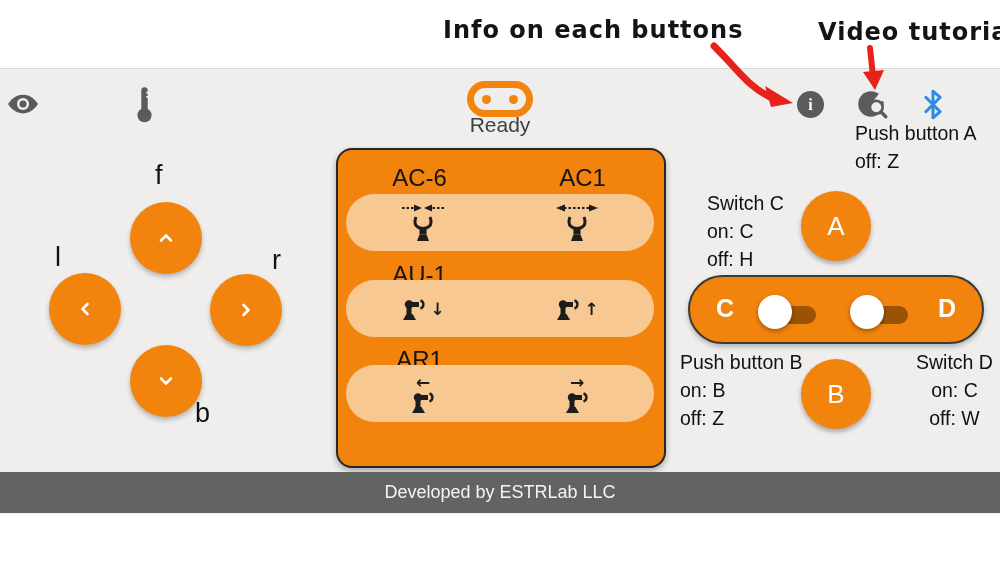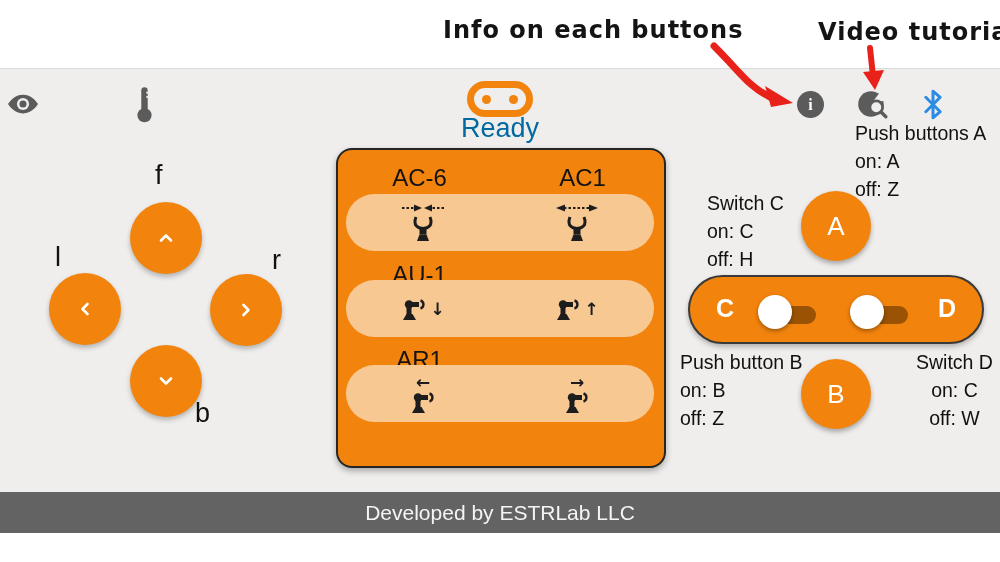--- a/index.html
+++ b/index.html
@@ -6,29 +6,29 @@
   .stage{position:relative;width:1000px;height:562px;background:#ffffff;overflow:hidden;
          font-family:"Liberation Sans",sans-serif;color:#151515;}
   
   .annot{position:absolute;font-family:"DejaVu Sans",sans-serif;font-weight:700;
          font-size:24px;letter-spacing:1px;color:#141414;white-space:nowrap;}
   .arrow-layer{position:absolute;left:0;top:0;width:1000px;height:130px;pointer-events:none;}
   
   .app{position:absolute;left:0;top:68px;width:1000px;height:445px;background:#EFEEEC;
        border-top:1px solid #d9d9d9;}
   .footer{position:absolute;left:0;top:472px;width:1000px;height:41px;background:#636363;
-          color:#f4f4f4;font-size:21px;text-align:center;line-height:41px;margin-top:20px;}
+          color:#f4f4f4;font-size:18px;text-align:center;line-height:41px;}
   
   .icon-abs{position:absolute;display:flex;align-items:center;justify-content:center;}
   .robot-logo{position:absolute;left:467px;top:81px;width:52px;height:22px;
               border:7px solid #F2830D;border-radius:18px;background:#EFEEEC;}
   .robot-logo .dot{position:absolute;width:9px;height:9px;border-radius:50%;background:#F2830D;top:6.5px;}
   .robot-logo .dot.l{left:8px;} .robot-logo .dot.r{right:8px;}
   .ready{position:absolute;left:450px;top:113px;width:100px;text-align:center;
-         color:#0369a1;font-size:27px;font-weight:500;}
+         color:#404040;font-size:21px;font-weight:500;}
   .info-circle{position:absolute;left:797px;top:91px;width:27px;height:27px;border-radius:50%;
                background:#5B5B5B;color:#fff;display:flex;align-items:center;justify-content:center;
                font-family:"Liberation Serif",serif;font-weight:700;font-size:16px;}
   
   .pad-btn{position:absolute;width:72px;height:72px;border-radius:50%;background:#F2830D;
            box-shadow:0 3px 5px rgba(0,0,0,.25);display:flex;align-items:center;justify-content:center;
            border:none;cursor:pointer;}
   .pad-label{position:absolute;font-size:27px;color:#111;}
   .chev{width:24px;height:24px;}
   
@@ -226,22 +226,21 @@
           <rect x="5.5" y="10" width="5" height="8" fill="#1d1d1d"></rect>
           <circle cx="8" cy="7.5" r="4.2" fill="#1d1d1d"></circle>
           <rect x="9" y="5" width="9" height="5" fill="#1d1d1d"></rect>
           <path d="M19.5 3.5 a4.2 4.2 0 0 1 0 8" fill="none" stroke="#1d1d1d" stroke-width="2.4"></path>
         </svg>
       </button>
     </div>
   </div>
 
   <div class="info-block" style="left:855px;top:119px;">
-    <div>Push buttons A</div>
-    <div>on: A</div>
+    <div>Push button A</div>
     <div>off: Z</div>
   </div>
 
   <div class="info-block" style="left:707px;top:189px;">
     <div>Switch C</div>
     <div>on: C</div>
     <div>off: H</div>
   </div>
 
   <div class="info-block" style="left:680px;top:348px;">

